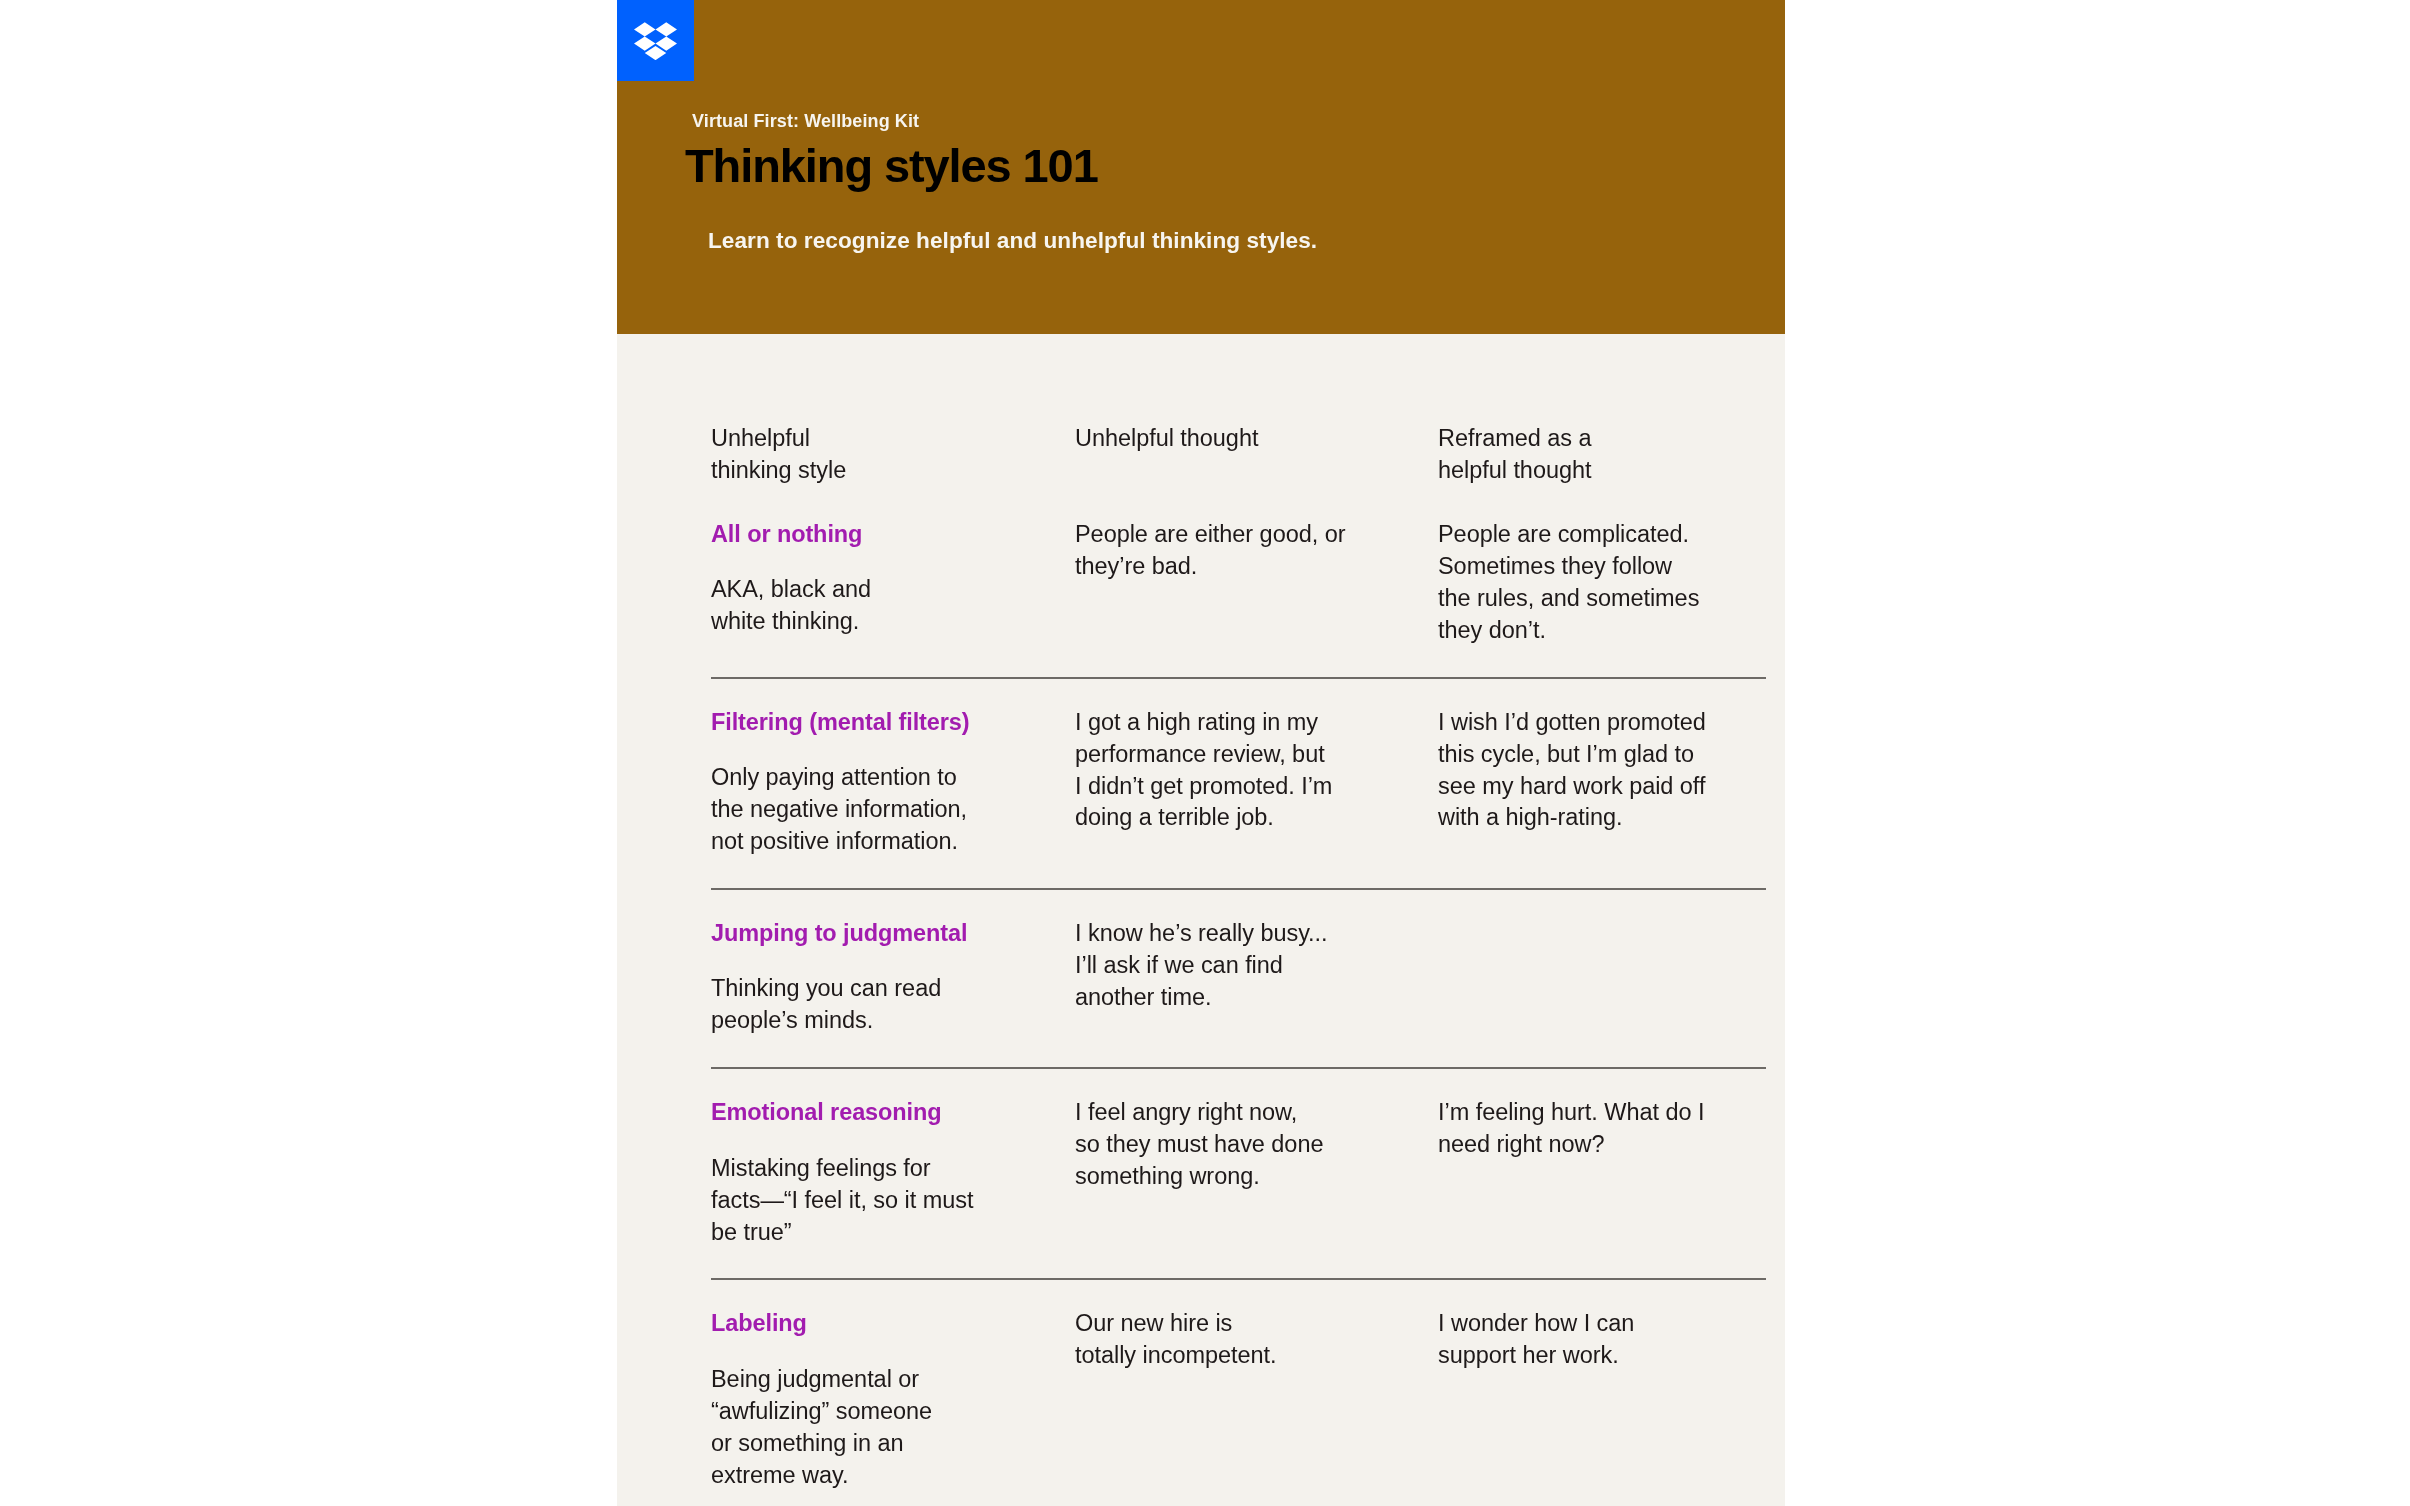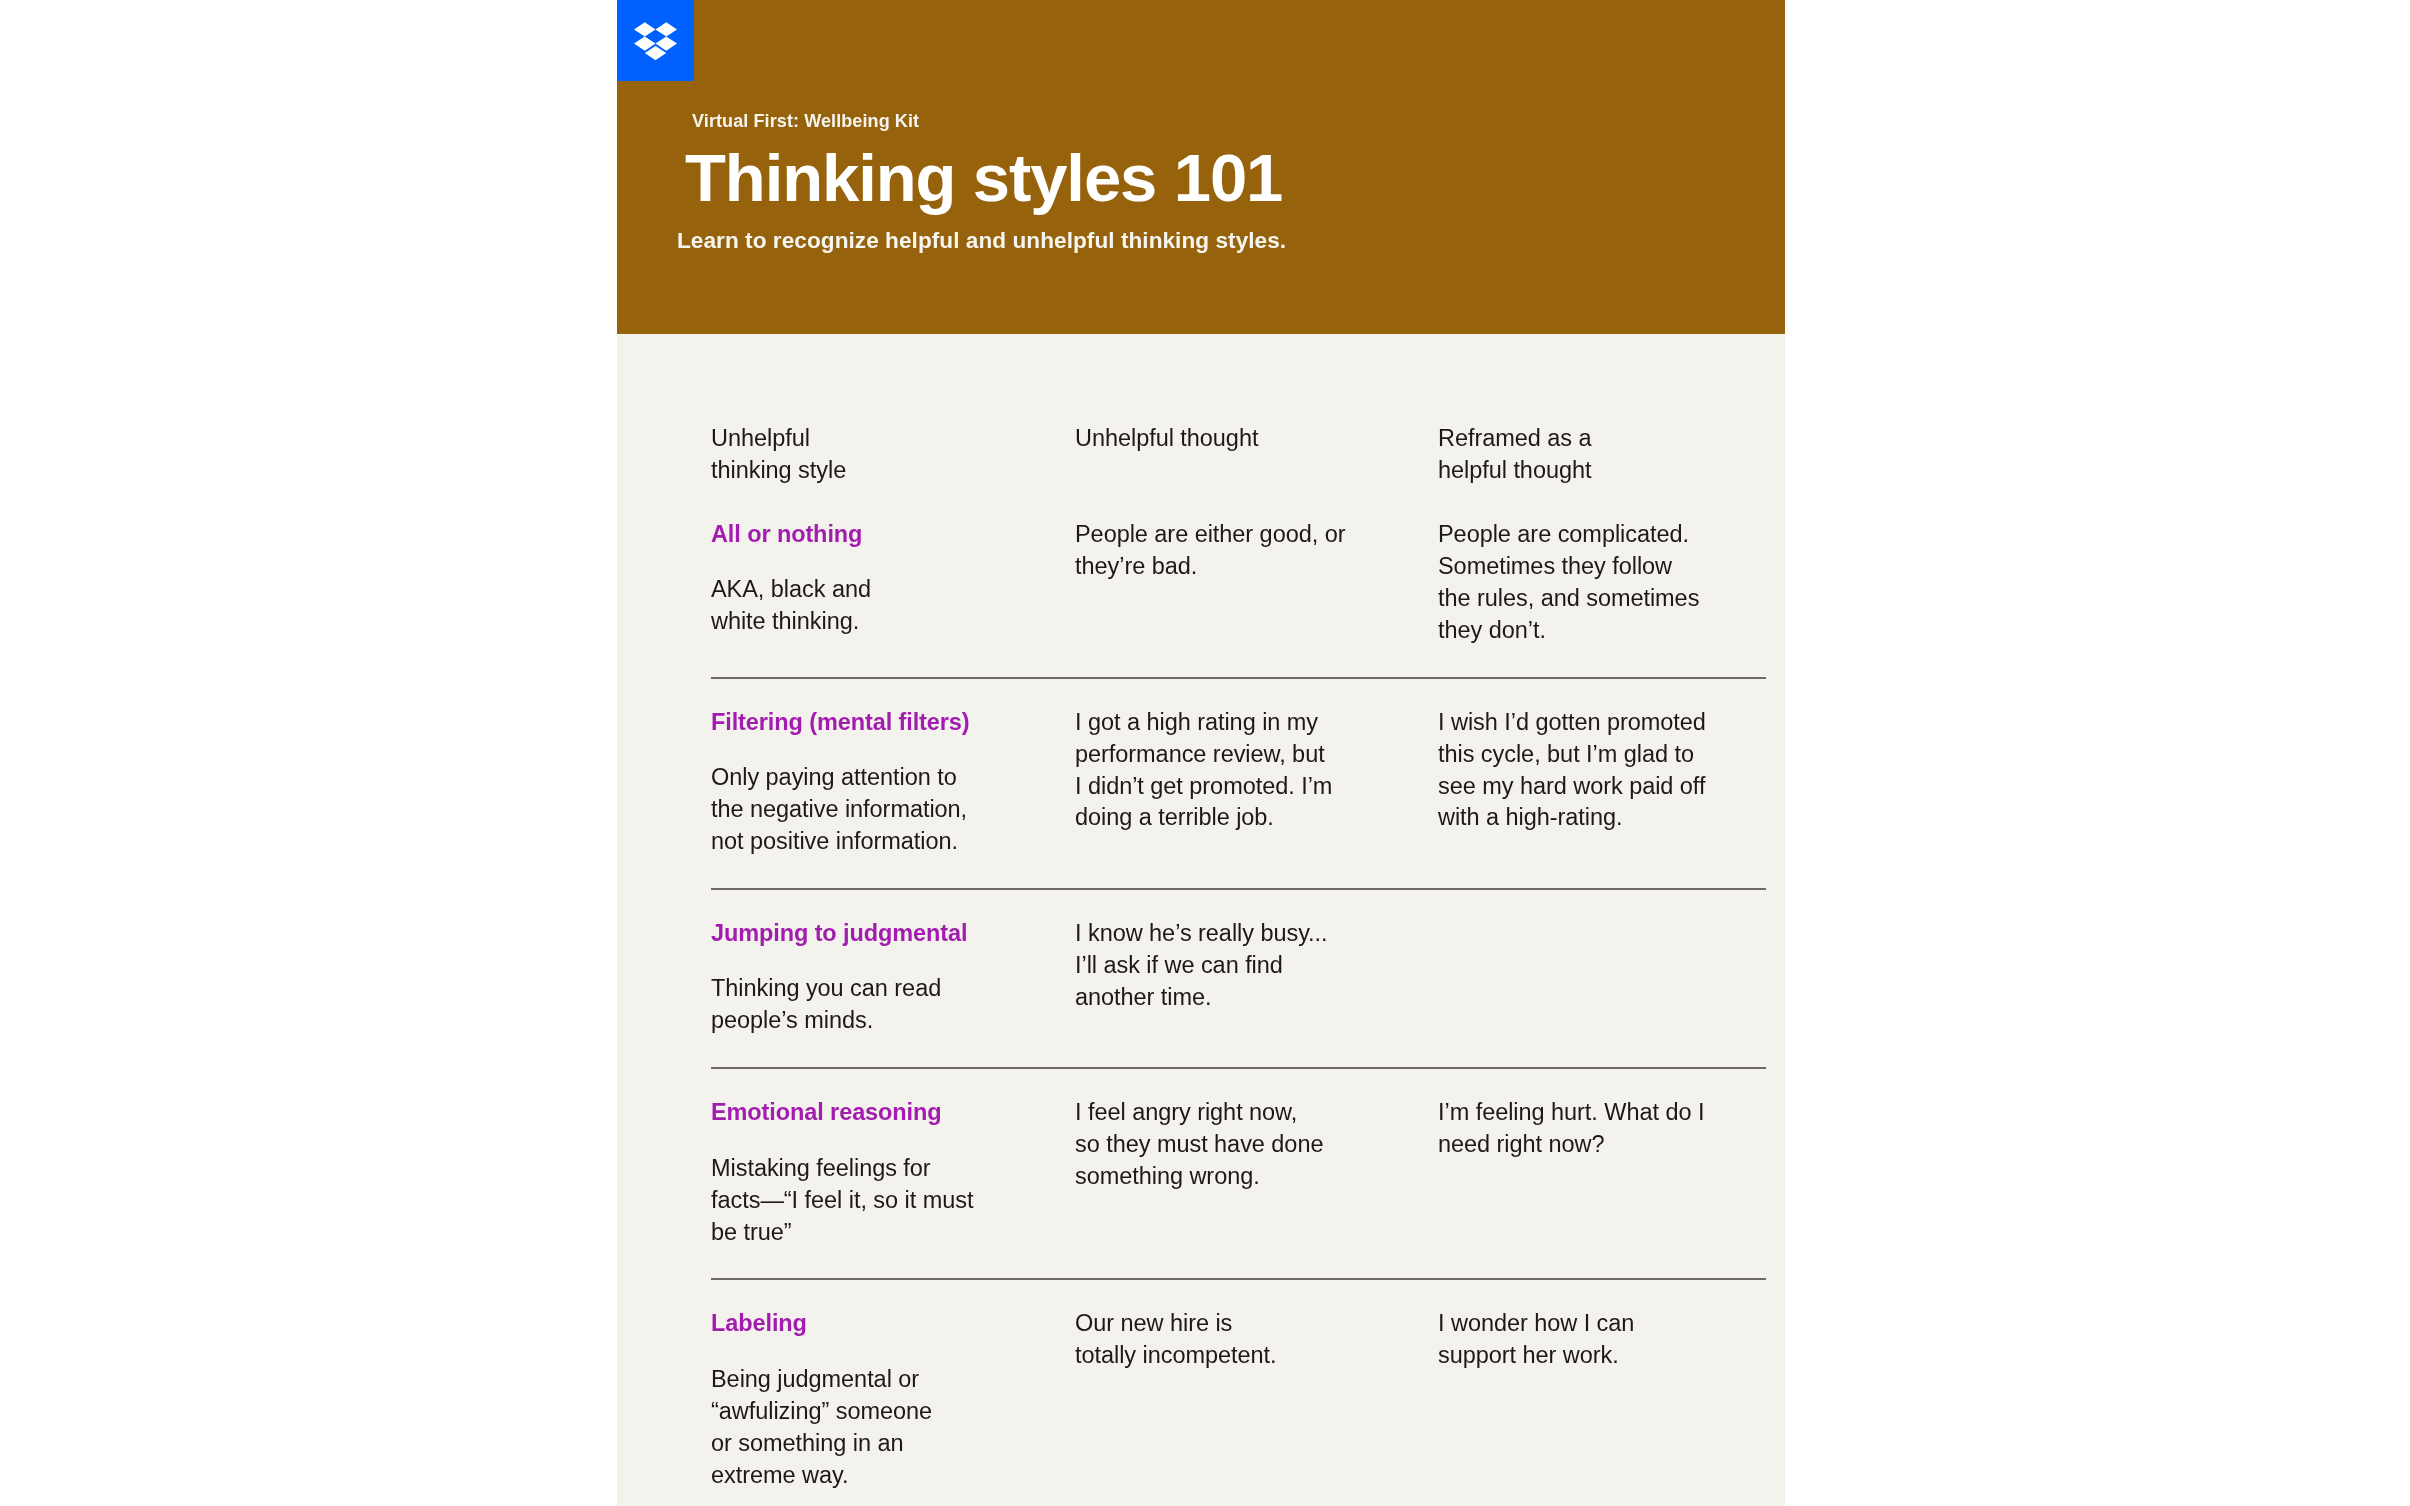--- a/index.html
+++ b/index.html
@@ -67,30 +67,30 @@
     font-weight: bold;
     color: #f7f5f0;
     letter-spacing: 0.1px;
     line-height: 1.2;
   }
 
   .hero-title {
     position: absolute;
     left: 68px;
     top: 139px;
-    font-size: 67px;
+    font-size: 47px;
     font-weight: bold;
-    color: #ffffff;
+    color: #000000;
     letter-spacing: -1.1px;
     line-height: 1.15;
   }
 
   .hero-sub {
     position: absolute;
-    left: 60px;
+    left: 91px;
     top: 226px;
     font-size: 22.6px;
     font-weight: bold;
     color: #f7f5f0;
     letter-spacing: 0.05px;
     line-height: 1.3;
   }
 
   
   .sheet-body {

